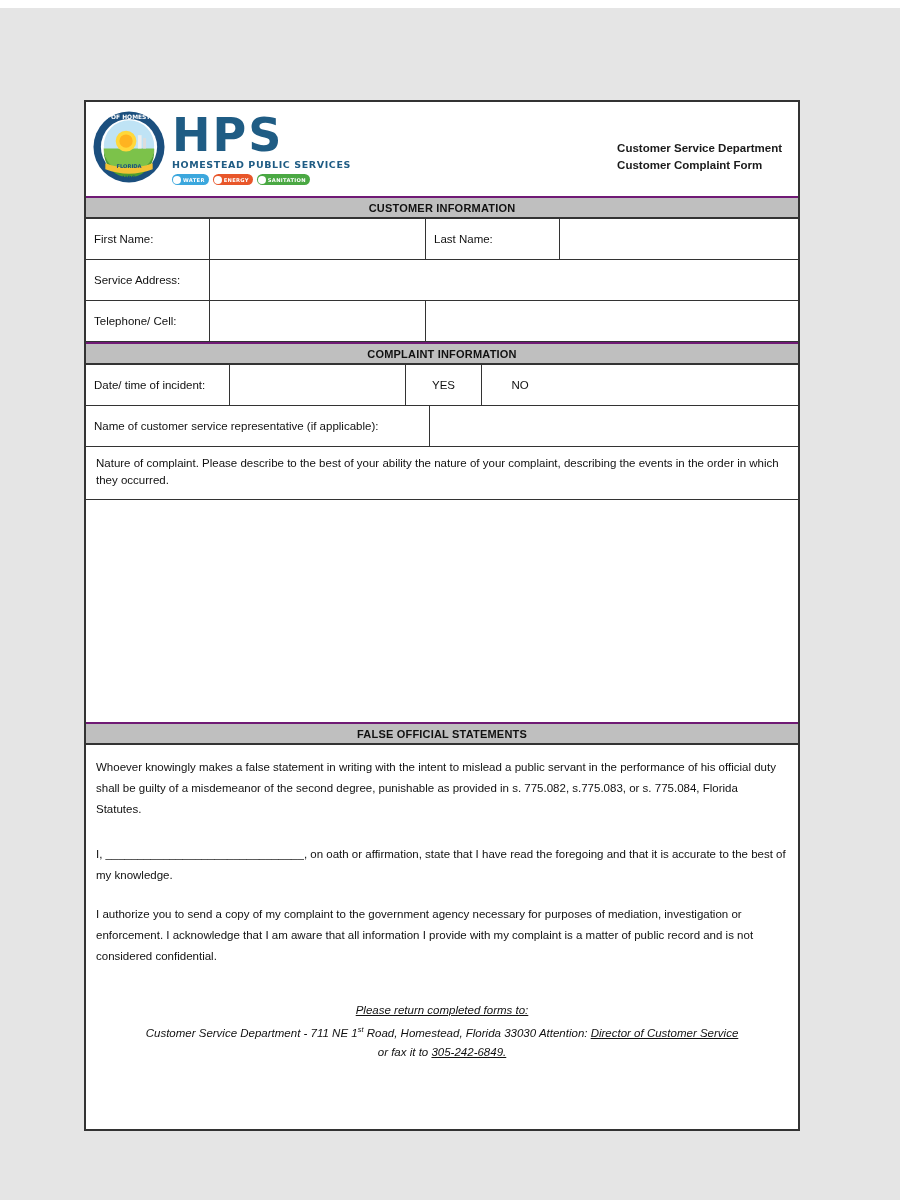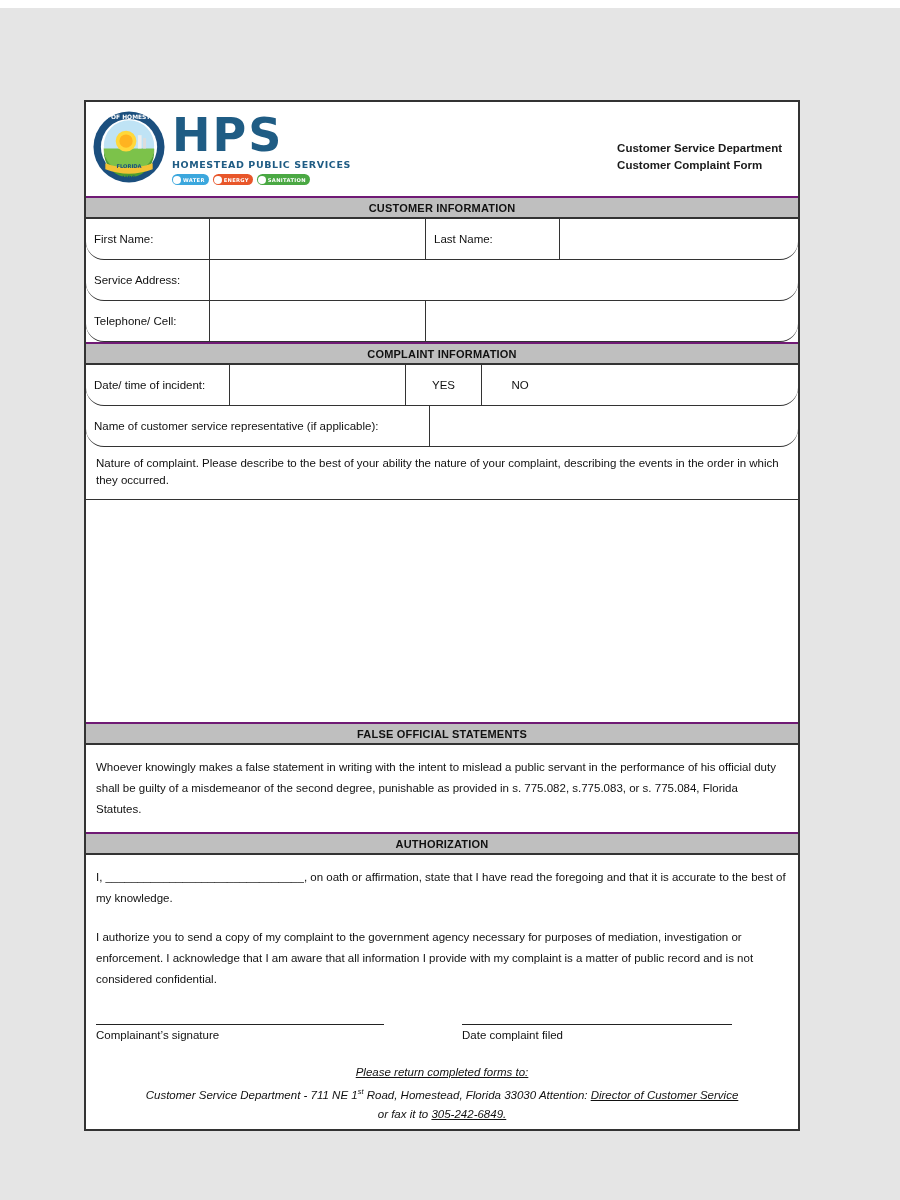--- a/index.html
+++ b/index.html
@@ -89,21 +89,21 @@
     border-bottom: 2px solid #333333;
     text-align: center;
     font-weight: bold;
     font-size: 11px;
     letter-spacing: 0.2px;
     color: #111111;
     padding: 4px 0 3px;
   }
 
   
-  .row { display: flex; border-bottom: 1.5px solid #333333; border-radius: 18px; }
+  .row { display: flex; border-bottom: 1.5px solid #333333; }
   .row:last-child { border-bottom: none; }
   .cell {
     padding: 8px 8px;
     font-size: 11.5px;
     color: #111111;
     display: flex;
     align-items: center;
     border-right: 1.5px solid #333333;
     min-height: 40px;
   }
@@ -260,38 +260,25 @@
     </div>
 
     <div class="nature-row">Nature of complaint. Please describe to the best of your ability the nature of your complaint, describing the events in the order in which they occurred.</div>
     <div class="nature-blank"></div>
 
     <div class="section-bar">FALSE OFFICIAL STATEMENTS</div>
     <div class="prose" style="border-bottom:none;">
       <p>Whoever knowingly makes a false statement in writing with the intent to mislead a public servant in the performance of his official duty shall be guilty of a misdemeanor of the second degree, punishable as provided in s. 775.082, s.775.083, or s. 775.084, Florida Statutes.</p>
     </div>
 
-    <div class="section-bar">AUTHORIZATION</div>
     <div class="prose">
       <p><span>I, </span><span>_______________________________</span><span>, on oath or affirmation, state that I have read the foregoing and that it is accurate to the best of my knowledge.</span></p>
       <p>I authorize you to send a copy of my complaint to the government agency necessary for purposes of mediation, investigation or enforcement. I acknowledge that I am aware that all information I provide with my complaint is a matter of public record and is not considered confidential.</p>
     </div>
 
-    <div class="sig-area">
-      <div class="sig-row">
-        <div class="sig-block-1">
-          <div class="sig-line short"></div>
-          <div class="sig-label">Complainant’s signature</div>
-        </div>
-        <div class="sig-block-2">
-          <div class="sig-line"></div>
-          <div class="sig-label">Date complaint filed</div>
-        </div>
-      </div>
-    </div>
 
     <div class="footer">
       <div class="u">Please return completed forms to:</div>
       <div><span>Customer Service Department - 711 NE 1</span><sup>st</sup><span> Road, Homestead, Florida 33030 Attention: </span><span class="u">Director of Customer Service</span></div>
       <div><span>or fax it to </span><span class="u">305-242-6849.</span></div>
     </div>
 
   </div>
 </div>
 

